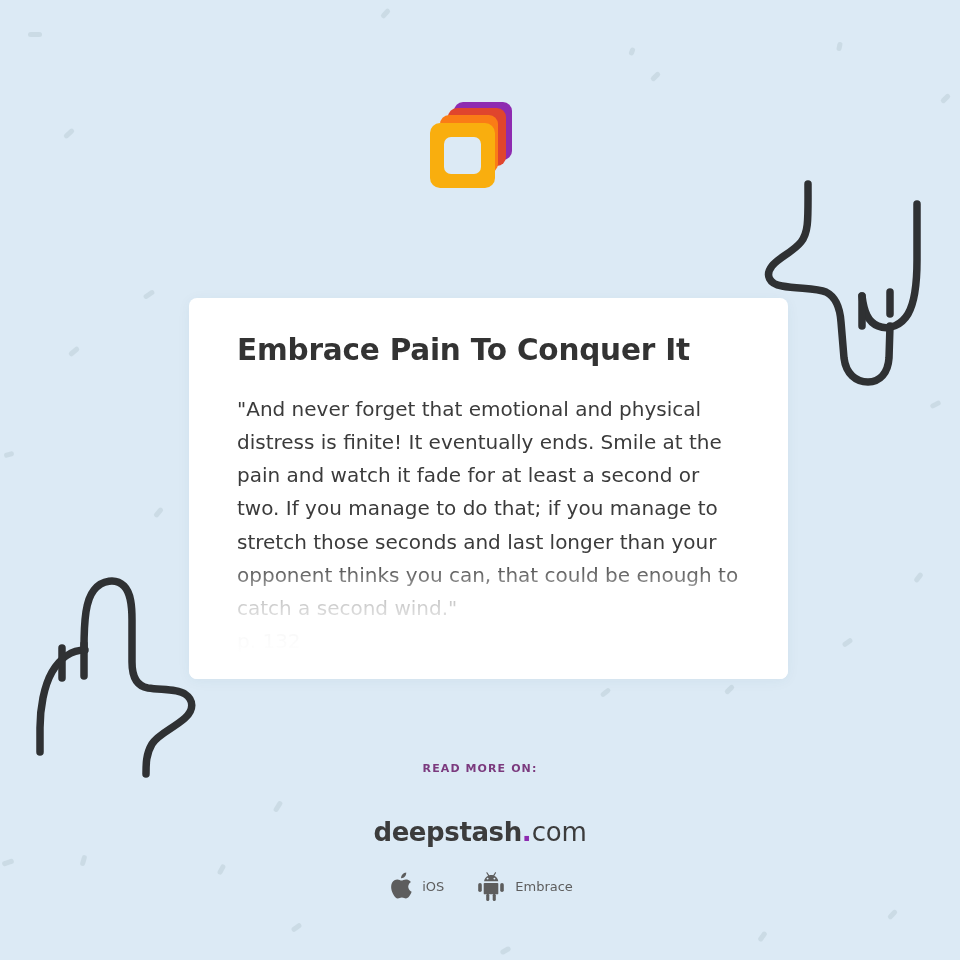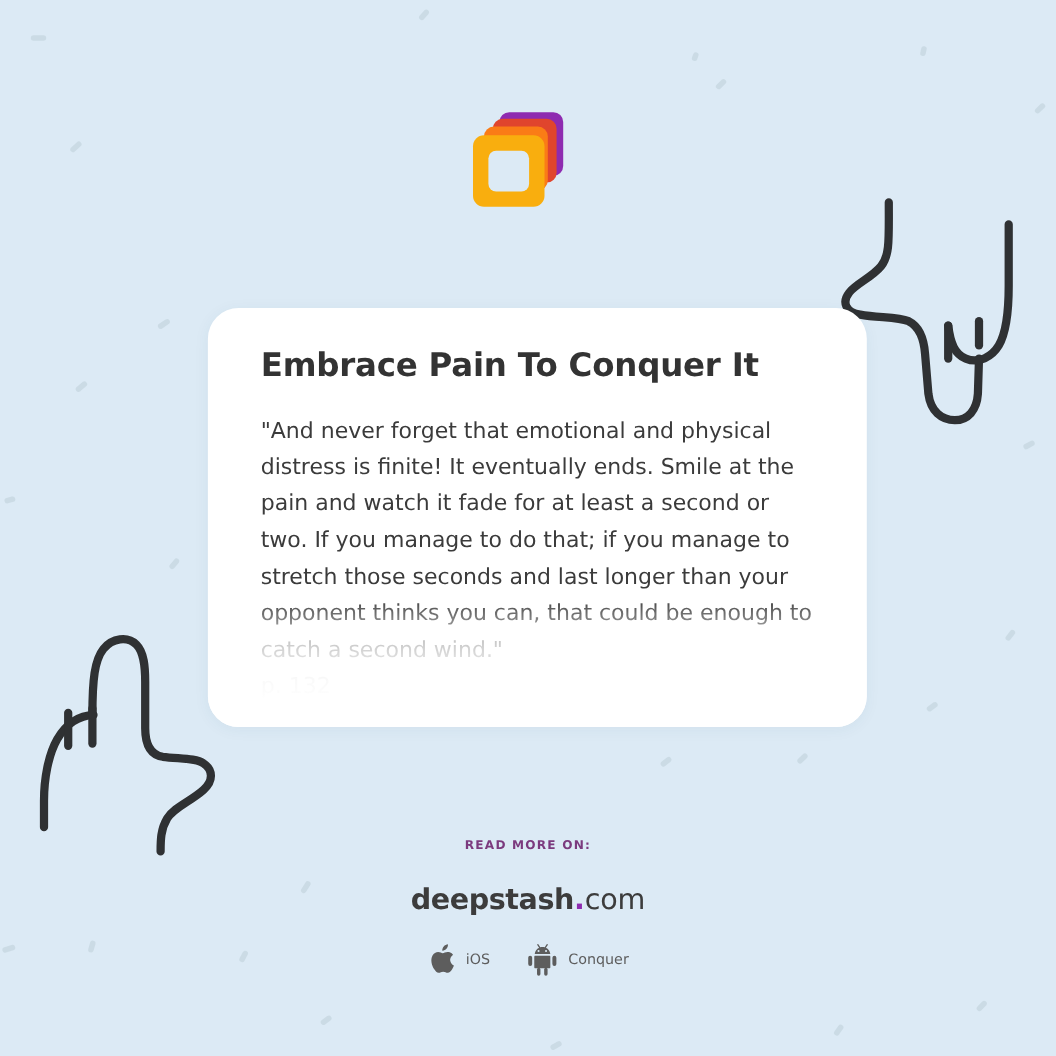--- a/index.html
+++ b/index.html
@@ -67,25 +67,25 @@
     position: absolute;
     pointer-events: none;
   }
   #hand-right { left: 752px; top: 176px; }
   #hand-left  { left: 22px;  top: 558px; }
 
   
   #card {
     position: absolute;
     left: 189px;
-    top: 280px;
+    top: 298px;
     width: 599px;
     height: 381px;
     background: #ffffff;
-    border-radius: 28px;
+    border-radius: 8px;
     overflow: hidden;
     box-shadow: 0 2px 14px rgba(40,70,100,.05);
   }
   #card-inner {
     padding: 34px 48px 0 48px;
   }
   #card-title {
     margin: 0;
     font-family: "DejaVu Sans", sans-serif;
     font-size: 29.5px;
@@ -134,21 +134,21 @@
   }
   #read-more-on {
     font-family: "DejaVu Sans", sans-serif;
     font-size: 11px;
     font-weight: bold;
     letter-spacing: 1.1px;
     color: #7b3a7e;
     margin: 0;
   }
   #wordmark {
-    margin: 30px 0 0 0;
+    margin: 44px 0 0 0;
     font-family: "DejaVu Sans", sans-serif;
     font-size: 26px;
     color: #3c3c3c;
     line-height: 1;
     white-space: nowrap;
   }
   #wordmark .brand { font-weight: bold; letter-spacing: -0.4px; }
   #wordmark .dot   { color: #8e2bb0; font-weight: bold; }
   #wordmark .tld   { font-weight: normal; letter-spacing: -0.2px; }
 
@@ -258,19 +258,19 @@
         <svg width="30" height="31" viewBox="0 0 30 31" fill="#5d5d5d">
           <path d="M8.6 11.9h12.8c.5 0 .9.4.9.9v9.6c0 .5-.4.9-.9.9H8.6c-.5 0-.9-.4-.9-.9v-9.6c0-.5.4-.9.9-.9z"></path>
           <rect x="2.2" y="11.9" width="3.6" height="9.2" rx="1.8"></rect>
           <rect x="24.2" y="11.9" width="3.6" height="9.2" rx="1.8"></rect>
           <rect x="10.2" y="22.8" width="3.1" height="7.2" rx="1.55"></rect>
           <rect x="16.7" y="22.8" width="3.1" height="7.2" rx="1.55"></rect>
           <path d="M8.1 10.2c.3-2.4 1.8-4.4 4-5.5l-1.7-2.6c-.2-.3-.1-.6.2-.8.3-.2.6-.1.8.2l1.8 2.7c.6-.2 1.3-.3 2-.3s1.4.1 2 .3l1.8-2.7c.2-.3.5-.4.8-.2.3.2.4.5.2.8l-1.7 2.6c2.2 1.1 3.7 3.1 4 5.5H8.1z"></path>
           <circle cx="11.6" cy="7.6" r=".95" fill="#dceaf5"></circle>
           <circle cx="18.4" cy="7.6" r=".95" fill="#dceaf5"></circle>
         </svg>
-        <span class="store-label">Conquer</span>
+        <span class="store-label">Embrace</span>
       </div>
 
     </div>
   </div>
 
 </div>
 
 </body></html>

